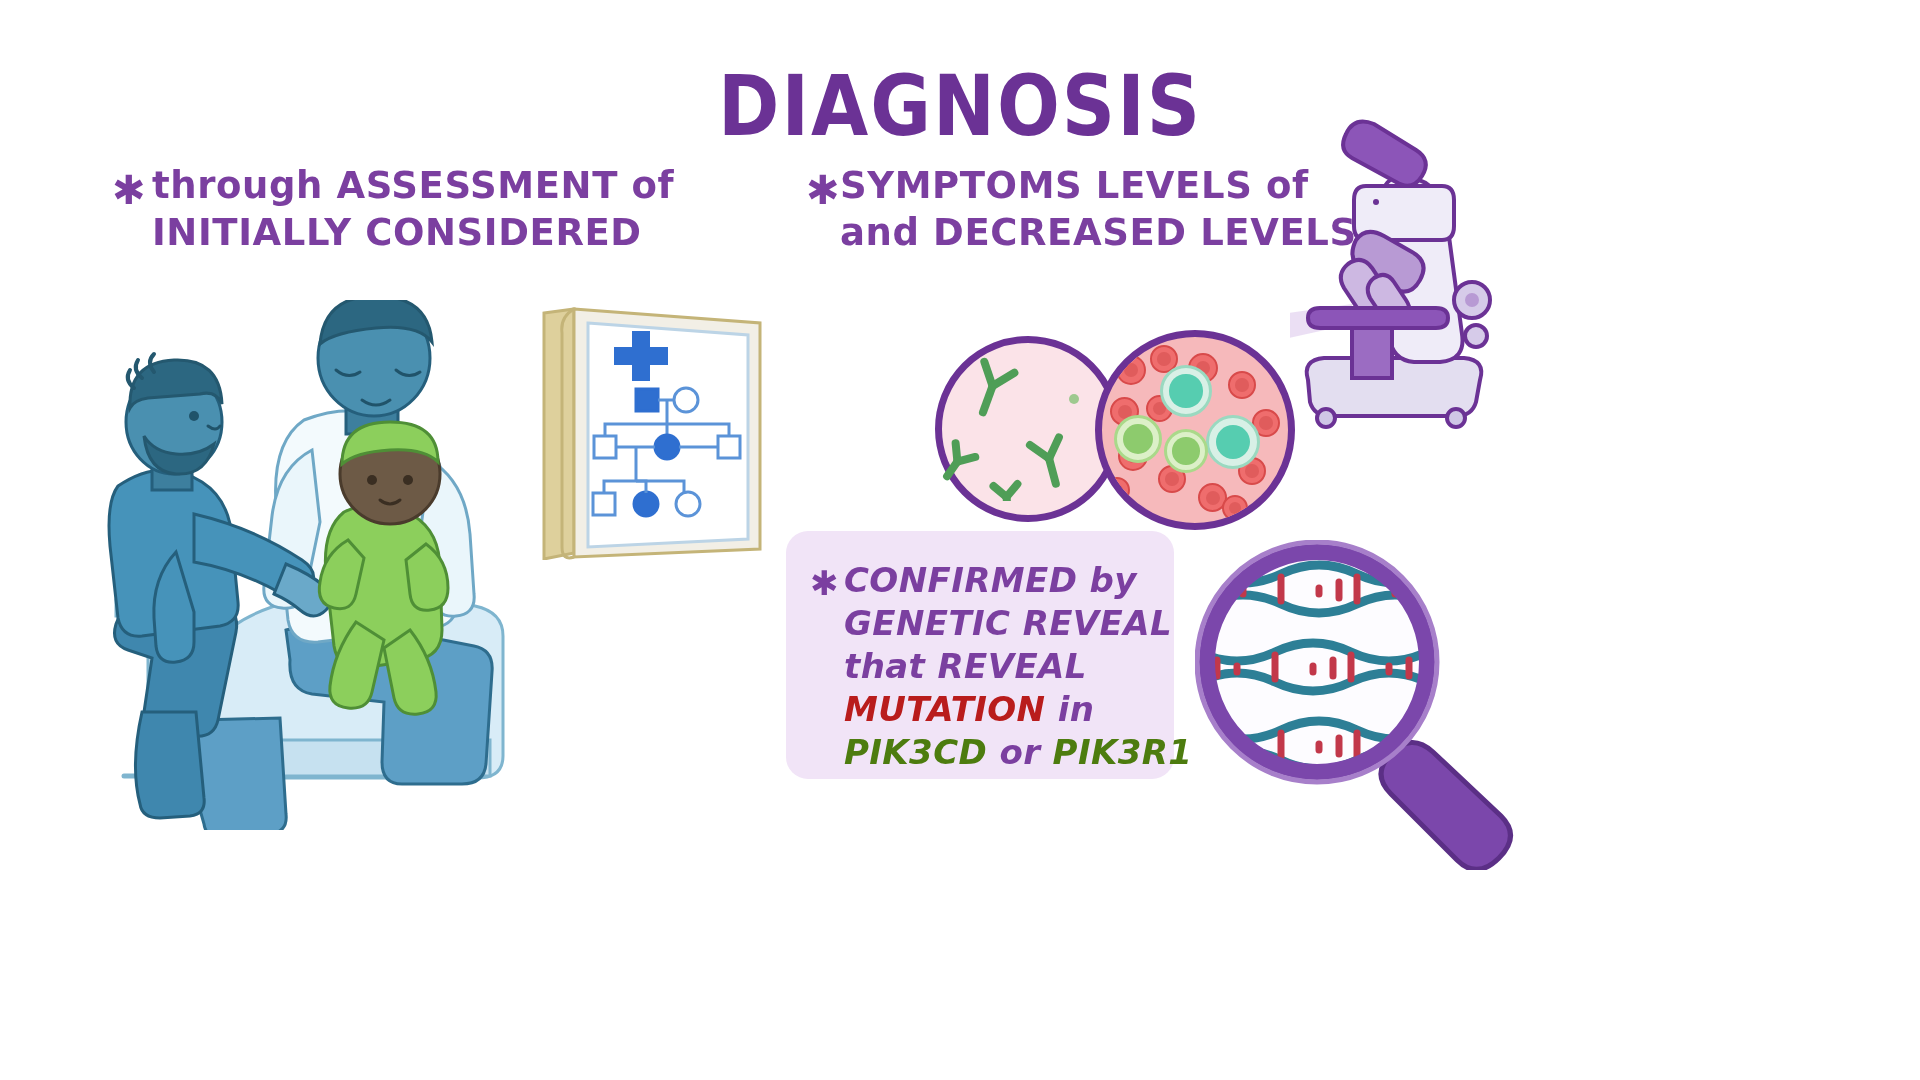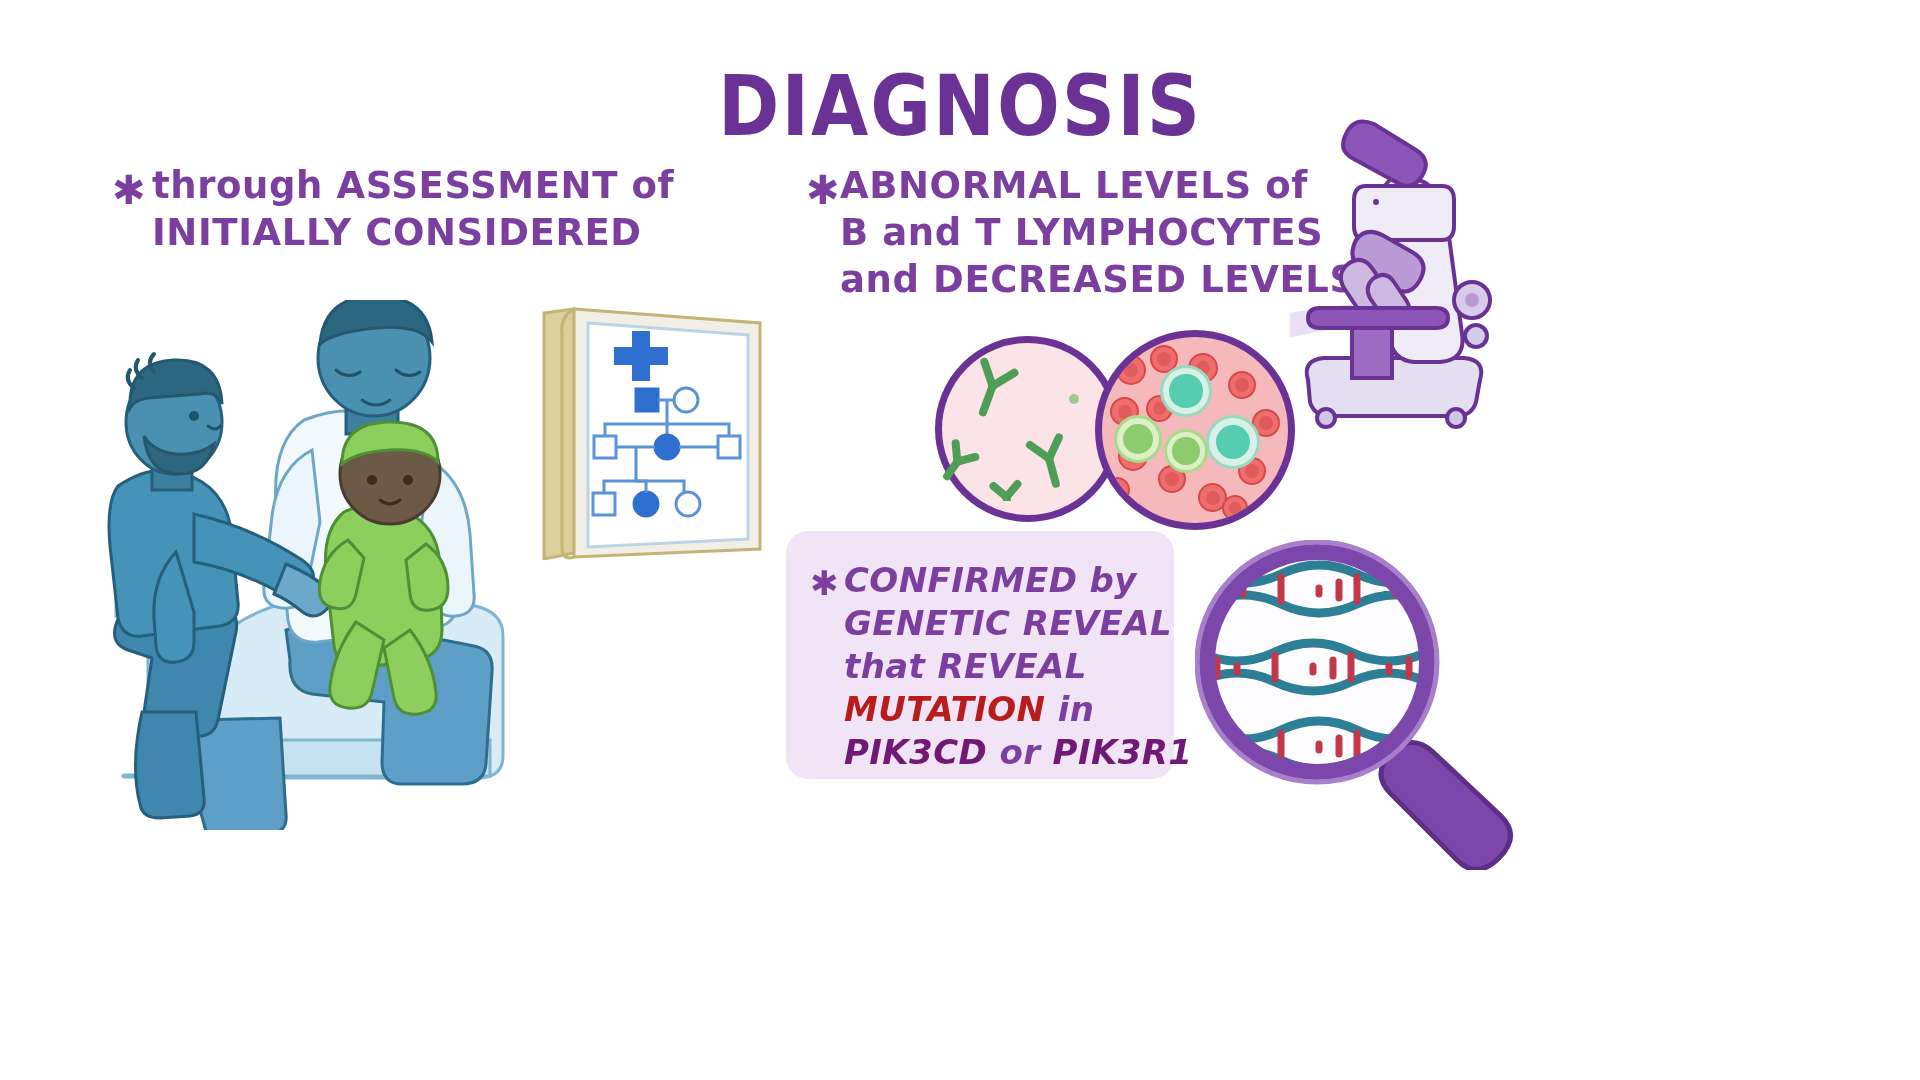--- a/index.html
+++ b/index.html
@@ -59,21 +59,21 @@
     border-radius:22px;
   }
   #confirm-card .bullet-star{left:24px;top:32px;font-size:34px;}
   #confirm-card .card-lines{
     position:absolute;left:58px;top:28px;
     font-size:34px;line-height:43px;font-weight:bold;
     letter-spacing:0.4px;color:#7b3fa0;white-space:nowrap;
   }
   #confirm-card .card-lines div{height:43px;font-style:italic;}
   .mutation{color:#b91c1c;}
-  .gene{color:#701a75;}
+  .gene{color:#4d7c0f;}
 
   
 
   
   #scene-consult{position:absolute;left:90px;top:300px;width:520px;height:530px;}
 
   
   #folder-chart{position:absolute;left:536px;top:305px;width:240px;height:255px;}
 
   
@@ -112,22 +112,21 @@
     <span class="bullet-star">✱</span>
     <div class="bullet-lines">
       <div>through ASSESSMENT of</div>
       <div>INITIALLY CONSIDERED</div>
     </div>
   </div>
 
   <div class="bullet-block" id="block-abnormal">
     <span class="bullet-star">✱</span>
     <div class="bullet-lines">
-      <div>ABNORMAL LEVELS of</div>
-      <div>B and T LYMPHOCYTES</div>
+      <div>SYMPTOMS LEVELS of</div>
       <div>and DECREASED LEVELS</div>
     </div>
   </div>
 
   <div id="confirm-card">
     <span class="bullet-star">✱</span>
     <div class="card-lines">
       <div>CONFIRMED by</div>
       <div>GENETIC REVEAL</div>
       <div>that REVEAL</div>

